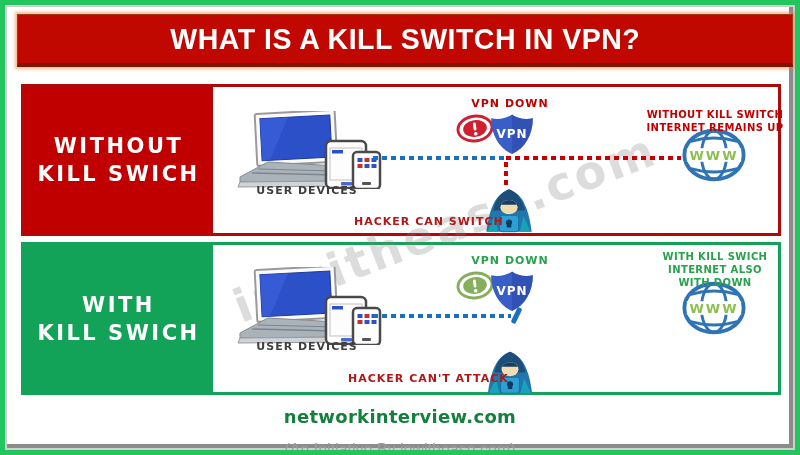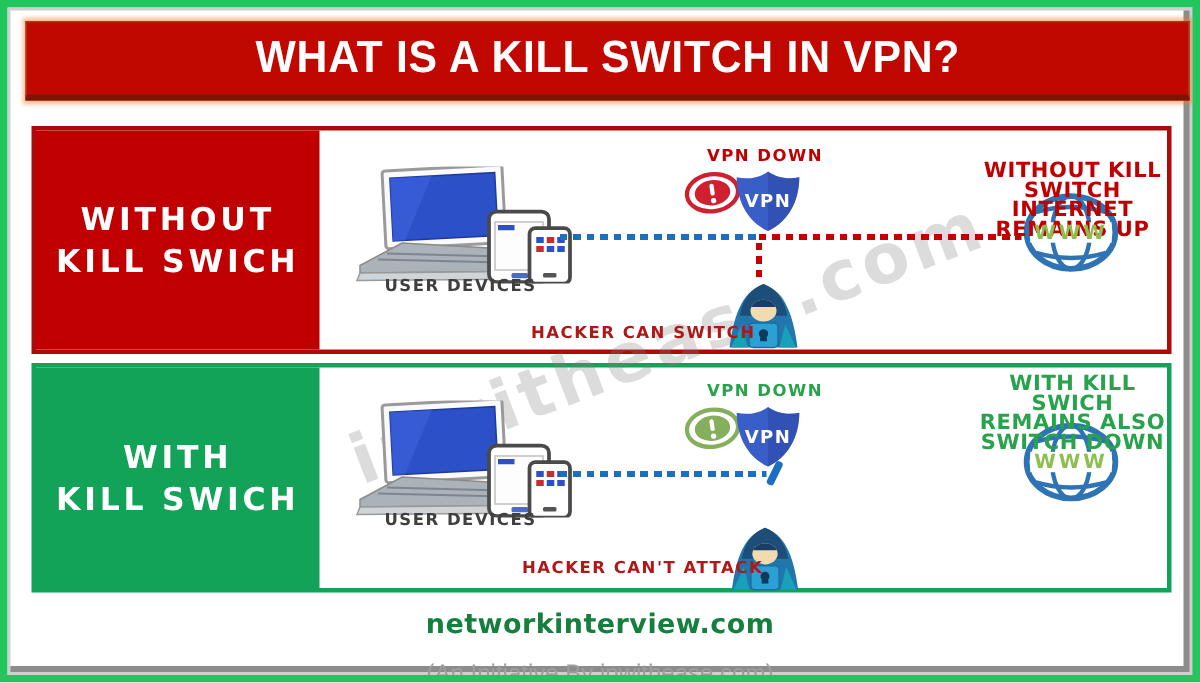--- a/index.html
+++ b/index.html
@@ -36,21 +36,21 @@
   
   .watermark{
     position:absolute;left:180px;top:196px;width:520px;text-align:center;z-index:5;
     transform:rotate(-21deg);font-size:46px;font-weight:bold;letter-spacing:3px;
     color:rgba(130,130,130,.28);pointer-events:none;white-space:nowrap;
   }
   
   .abs{position:absolute;z-index:10;}
   .lbl{position:absolute;z-index:12;text-align:center;font-weight:bold;white-space:nowrap;}
   .lbl.small{font-size:11px;letter-spacing:1px;}
-  .lbl.tiny{font-size:14px;letter-spacing:.4px;line-height:13px;white-space:normal;}
+  .lbl.tiny{font-size:10px;letter-spacing:.4px;line-height:13px;white-space:normal;}
   .dark{color:#3F3F3F;}
   .redtxt{color:#C00000;}
   .hackred{color:#B01818;}
   .greentxt{color:#28A24C;}
   .dots-blue{height:4px;background:repeating-linear-gradient(90deg,#1B6FC0 0 5px,transparent 5px 9px);}
   .dots-red-h{height:4px;background:repeating-linear-gradient(90deg,#C40000 0 5px,transparent 5px 9px);}
   .dots-red-v{width:4px;background:repeating-linear-gradient(180deg,#C40000 0 5px,transparent 5px 9px);}
   .cut-slash{width:5px;height:17px;background:#1B6FC0;border-radius:2px;transform:rotate(26deg);}
   .warn-red{color:#D01F2F;}
   .warn-green{color:#86AF5D;}
@@ -212,22 +212,22 @@
     </svg>
   <div class="shield-label" style="left:484px;top:279px;width:46px">VPN</div>
 
   <svg class="abs" style="left:478px;top:344px;width:54px;height:47px">
       <use href="#sym-hacker"></use>
     </svg>
   <div class="lbl small hackred" style="left:343px;top:367px;width:140px">HACKER CAN'T ATTACK</div>
 
   <div class="lbl tiny greentxt" style="left:638px;top:245px;width:144px">
     <div>WITH KILL SWICH</div>
-    <div>REMAINS ALSO</div>
-    <div>SWITCH DOWN</div>
+    <div>INTERNET ALSO</div>
+    <div>WITH DOWN</div>
   </div>
   <svg class="abs" style="left:677px;top:276px;width:64px;height:54px">
       <use href="#sym-globe"></use>
     </svg>
   <div class="www-label" style="left:677px;top:296px;width:64px">WWW</div>
 
   <div class="footer-site">networkinterview.com</div>
   <div class="footer-tag">(An Initiative By ipwithease.com)</div>
 
 </div>

